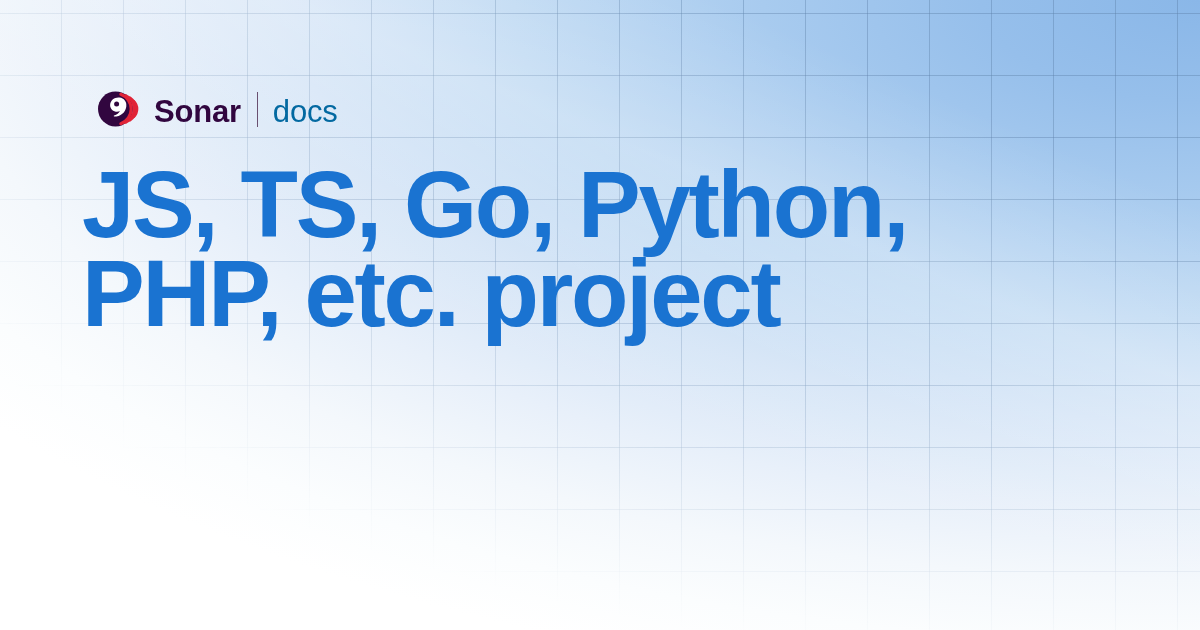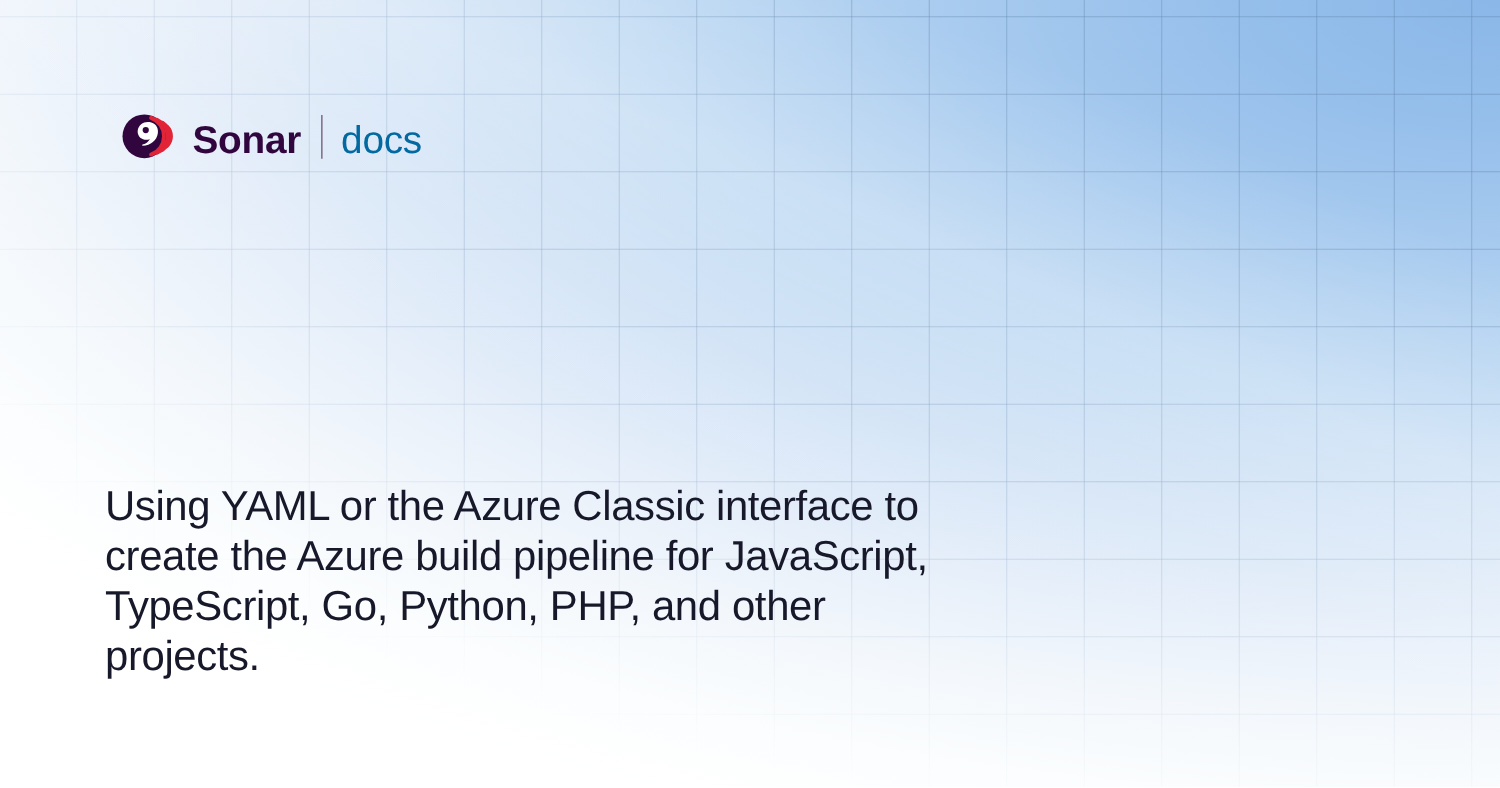--- a/index.html
+++ b/index.html
@@ -204,20 +204,18 @@
       </svg>
 
       <div class="brand-wordmark">
         <span class="brand-sonar">Sonar</span>
         <span class="brand-divider"></span>
         <span class="brand-docs">docs</span>
       </div>
 
     </div>
 
-
-    <p class="description">Using YAML or the Azure Classic interface to
-create the Azure build pipeline for JavaScript,
-TypeScript, Go, Python, PHP, and other
-projects.</p>
+    <h1 class="headline">JS, TS, Go, Python,
+PHP, etc. project</h1>
+
 
   </div>
 </div>
 
 </body></html>

